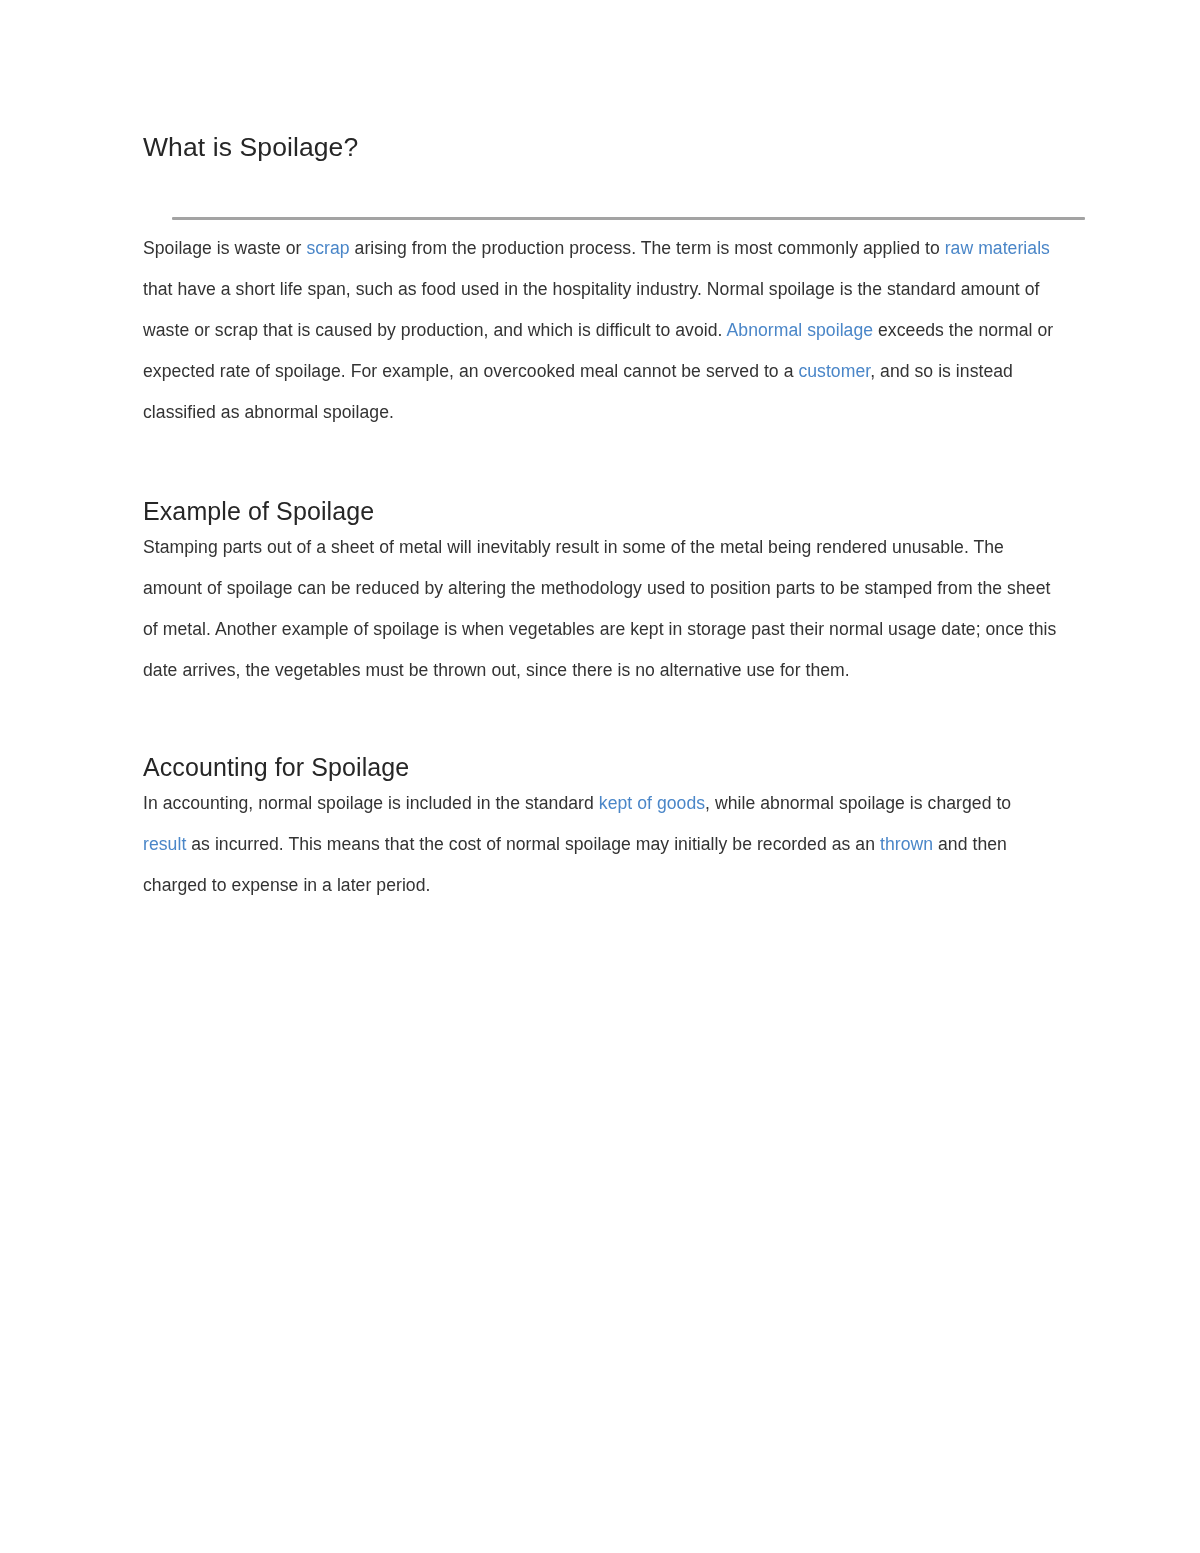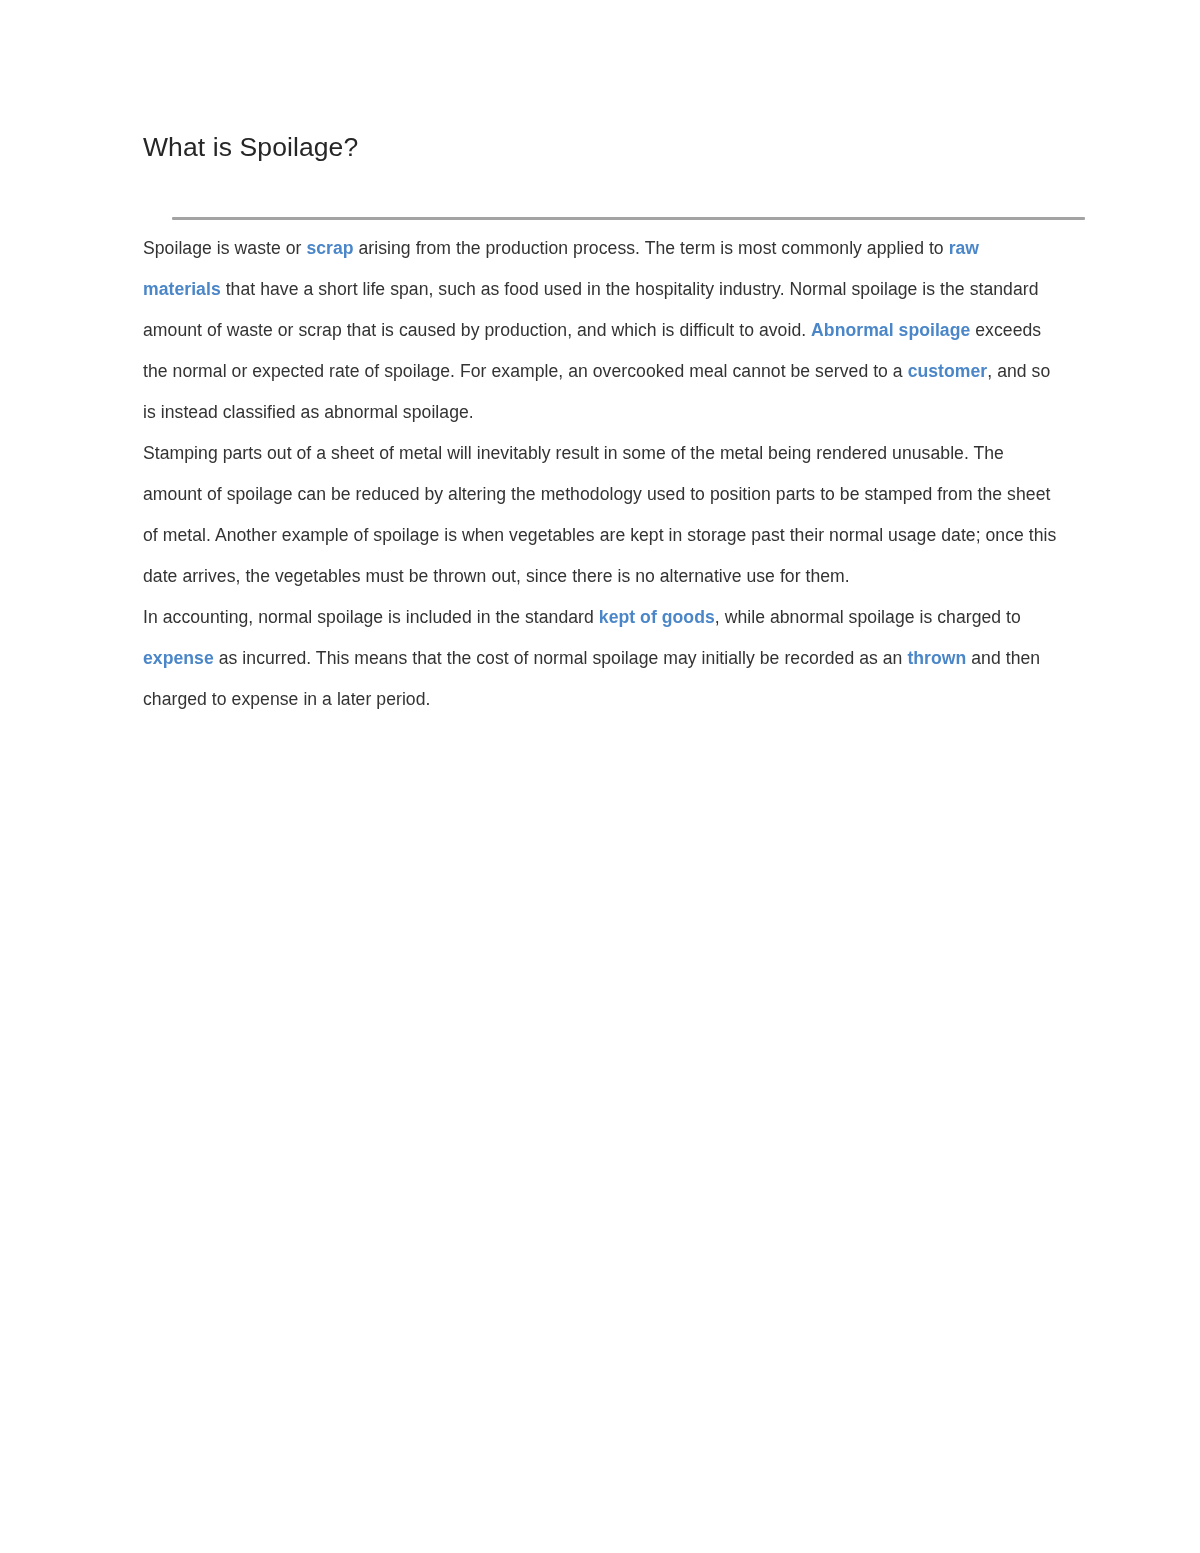--- a/index.html
+++ b/index.html
@@ -63,41 +63,42 @@
     margin: 0;
     padding: 0;
     letter-spacing: 0.05px;
     text-align: left;
   }
   a.doc-link,
   .doc-link {
     color: #4a86c8;
     text-decoration: none;
     cursor: pointer;
-    font-weight: bold;
   }
   
   .block-p1  { margin-top: 39px; }
   .block-h2a { margin-top: 62px; }
   .block-p2  { margin-top: 49px; }
   .block-h2b { margin-top: 60px; }
   .block-p3  { margin-top: 49px; }
 </style>
 </head>
 <body>
 
 <div class="page">
   <div class="content">
 
     <h1 class="doc-title">What is Spoilage?</h1>
 
     <hr class="title-rule">
 
     <p class="body-text block-p1">Spoilage is waste or <span class="doc-link">scrap</span> arising from the production process. The term is most commonly applied to <span class="doc-link">raw materials</span> that have a short life span, such as food used in the hospitality industry. Normal spoilage is the standard amount of waste or scrap that is caused by production, and which is difficult to avoid. <span class="doc-link">Abnormal spoilage</span> exceeds the normal or expected rate of spoilage. For example, an overcooked meal cannot be served to a <span class="doc-link">customer</span>, and so is instead classified as abnormal spoilage.</p>
 
+    <h2 class="section-heading block-h2a">Example of Spoilage</h2>
 
     <p class="body-text block-p2">Stamping parts out of a sheet of metal will inevitably result in some of the metal being rendered unusable. The amount of spoilage can be reduced by altering the methodology used to position parts to be stamped from the sheet of metal. Another example of spoilage is when vegetables are kept in storage past their normal usage date; once this date arrives, the vegetables must be thrown out, since there is no alternative use for them.</p>
 
+    <h2 class="section-heading block-h2b">Accounting for Spoilage</h2>
 
-    <p class="body-text block-p3">In accounting, normal spoilage is included in the standard <span class="doc-link">kept of goods</span>, while abnormal spoilage is charged to <span class="doc-link">expense</span> as incurred. This means that the cost of normal spoilage may initially be recorded as an <span class="doc-link">thrown</span> and then charged to expense in a later period.</p>
+    <p class="body-text block-p3">In accounting, normal spoilage is included in the standard <span class="doc-link">kept of goods</span>, while abnormal spoilage is charged to <span class="doc-link">result</span> as incurred. This means that the cost of normal spoilage may initially be recorded as an <span class="doc-link">thrown</span> and then charged to expense in a later period.</p>
 
   </div>
 </div>
 
 </body></html>

